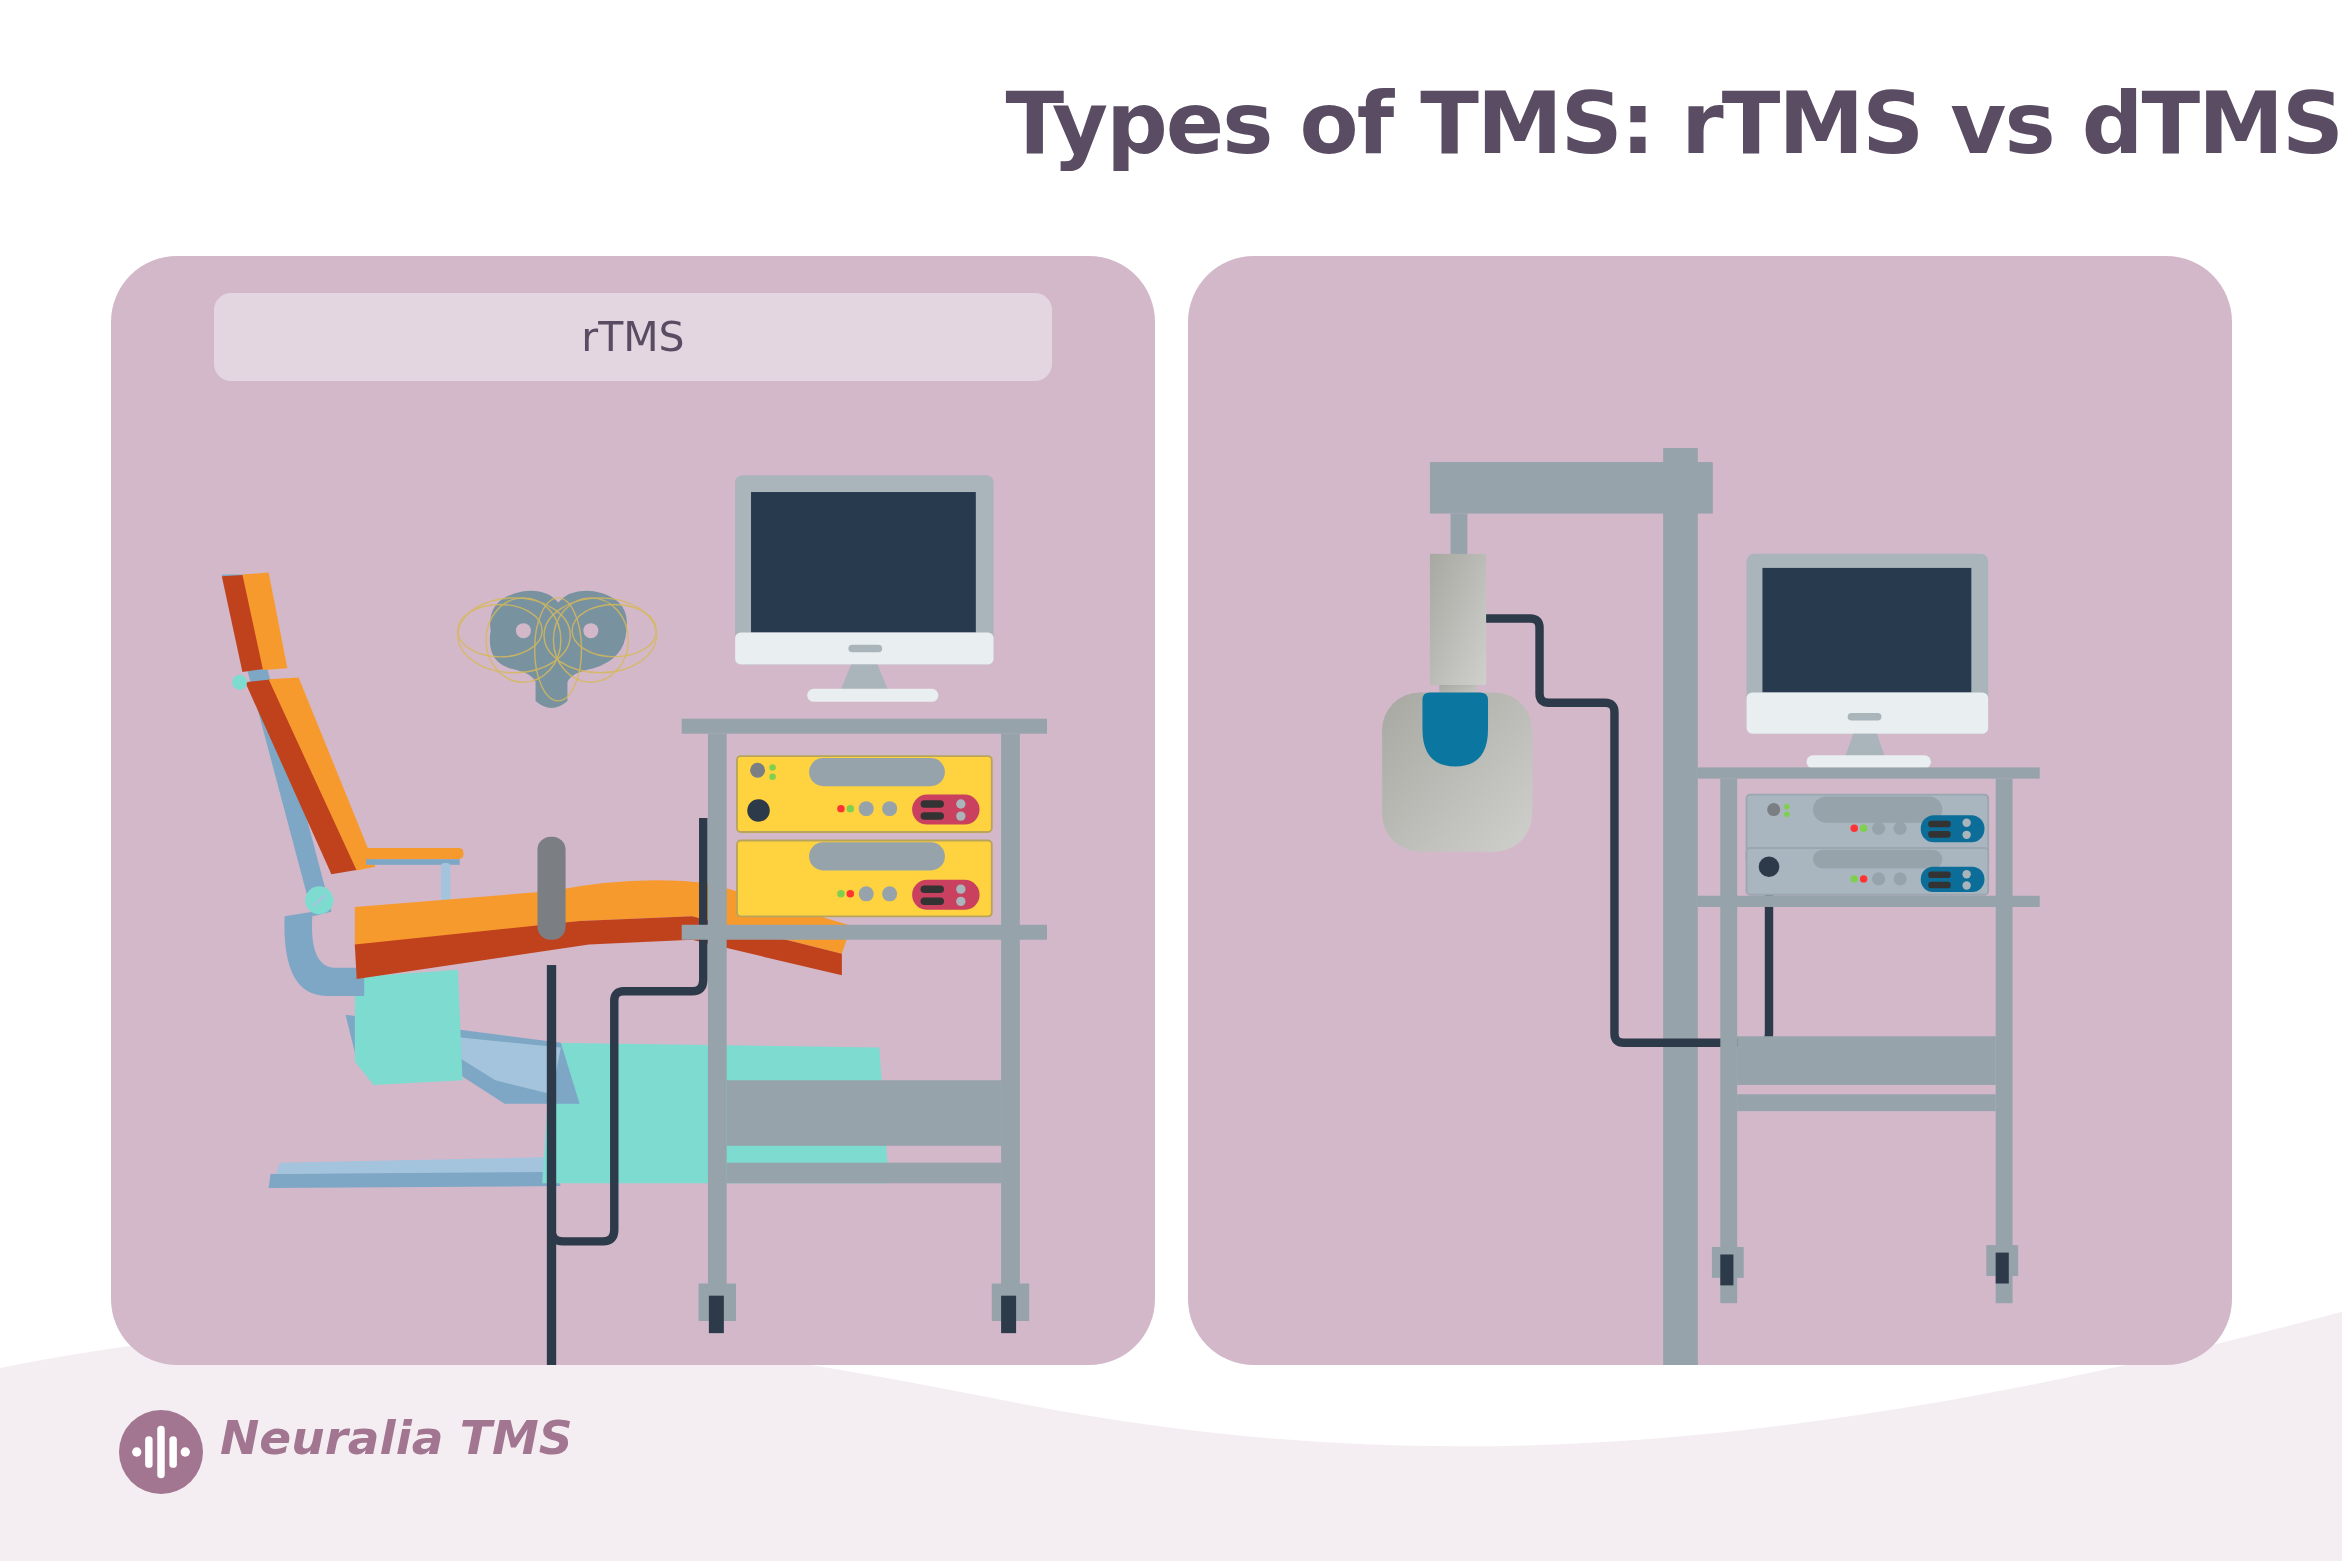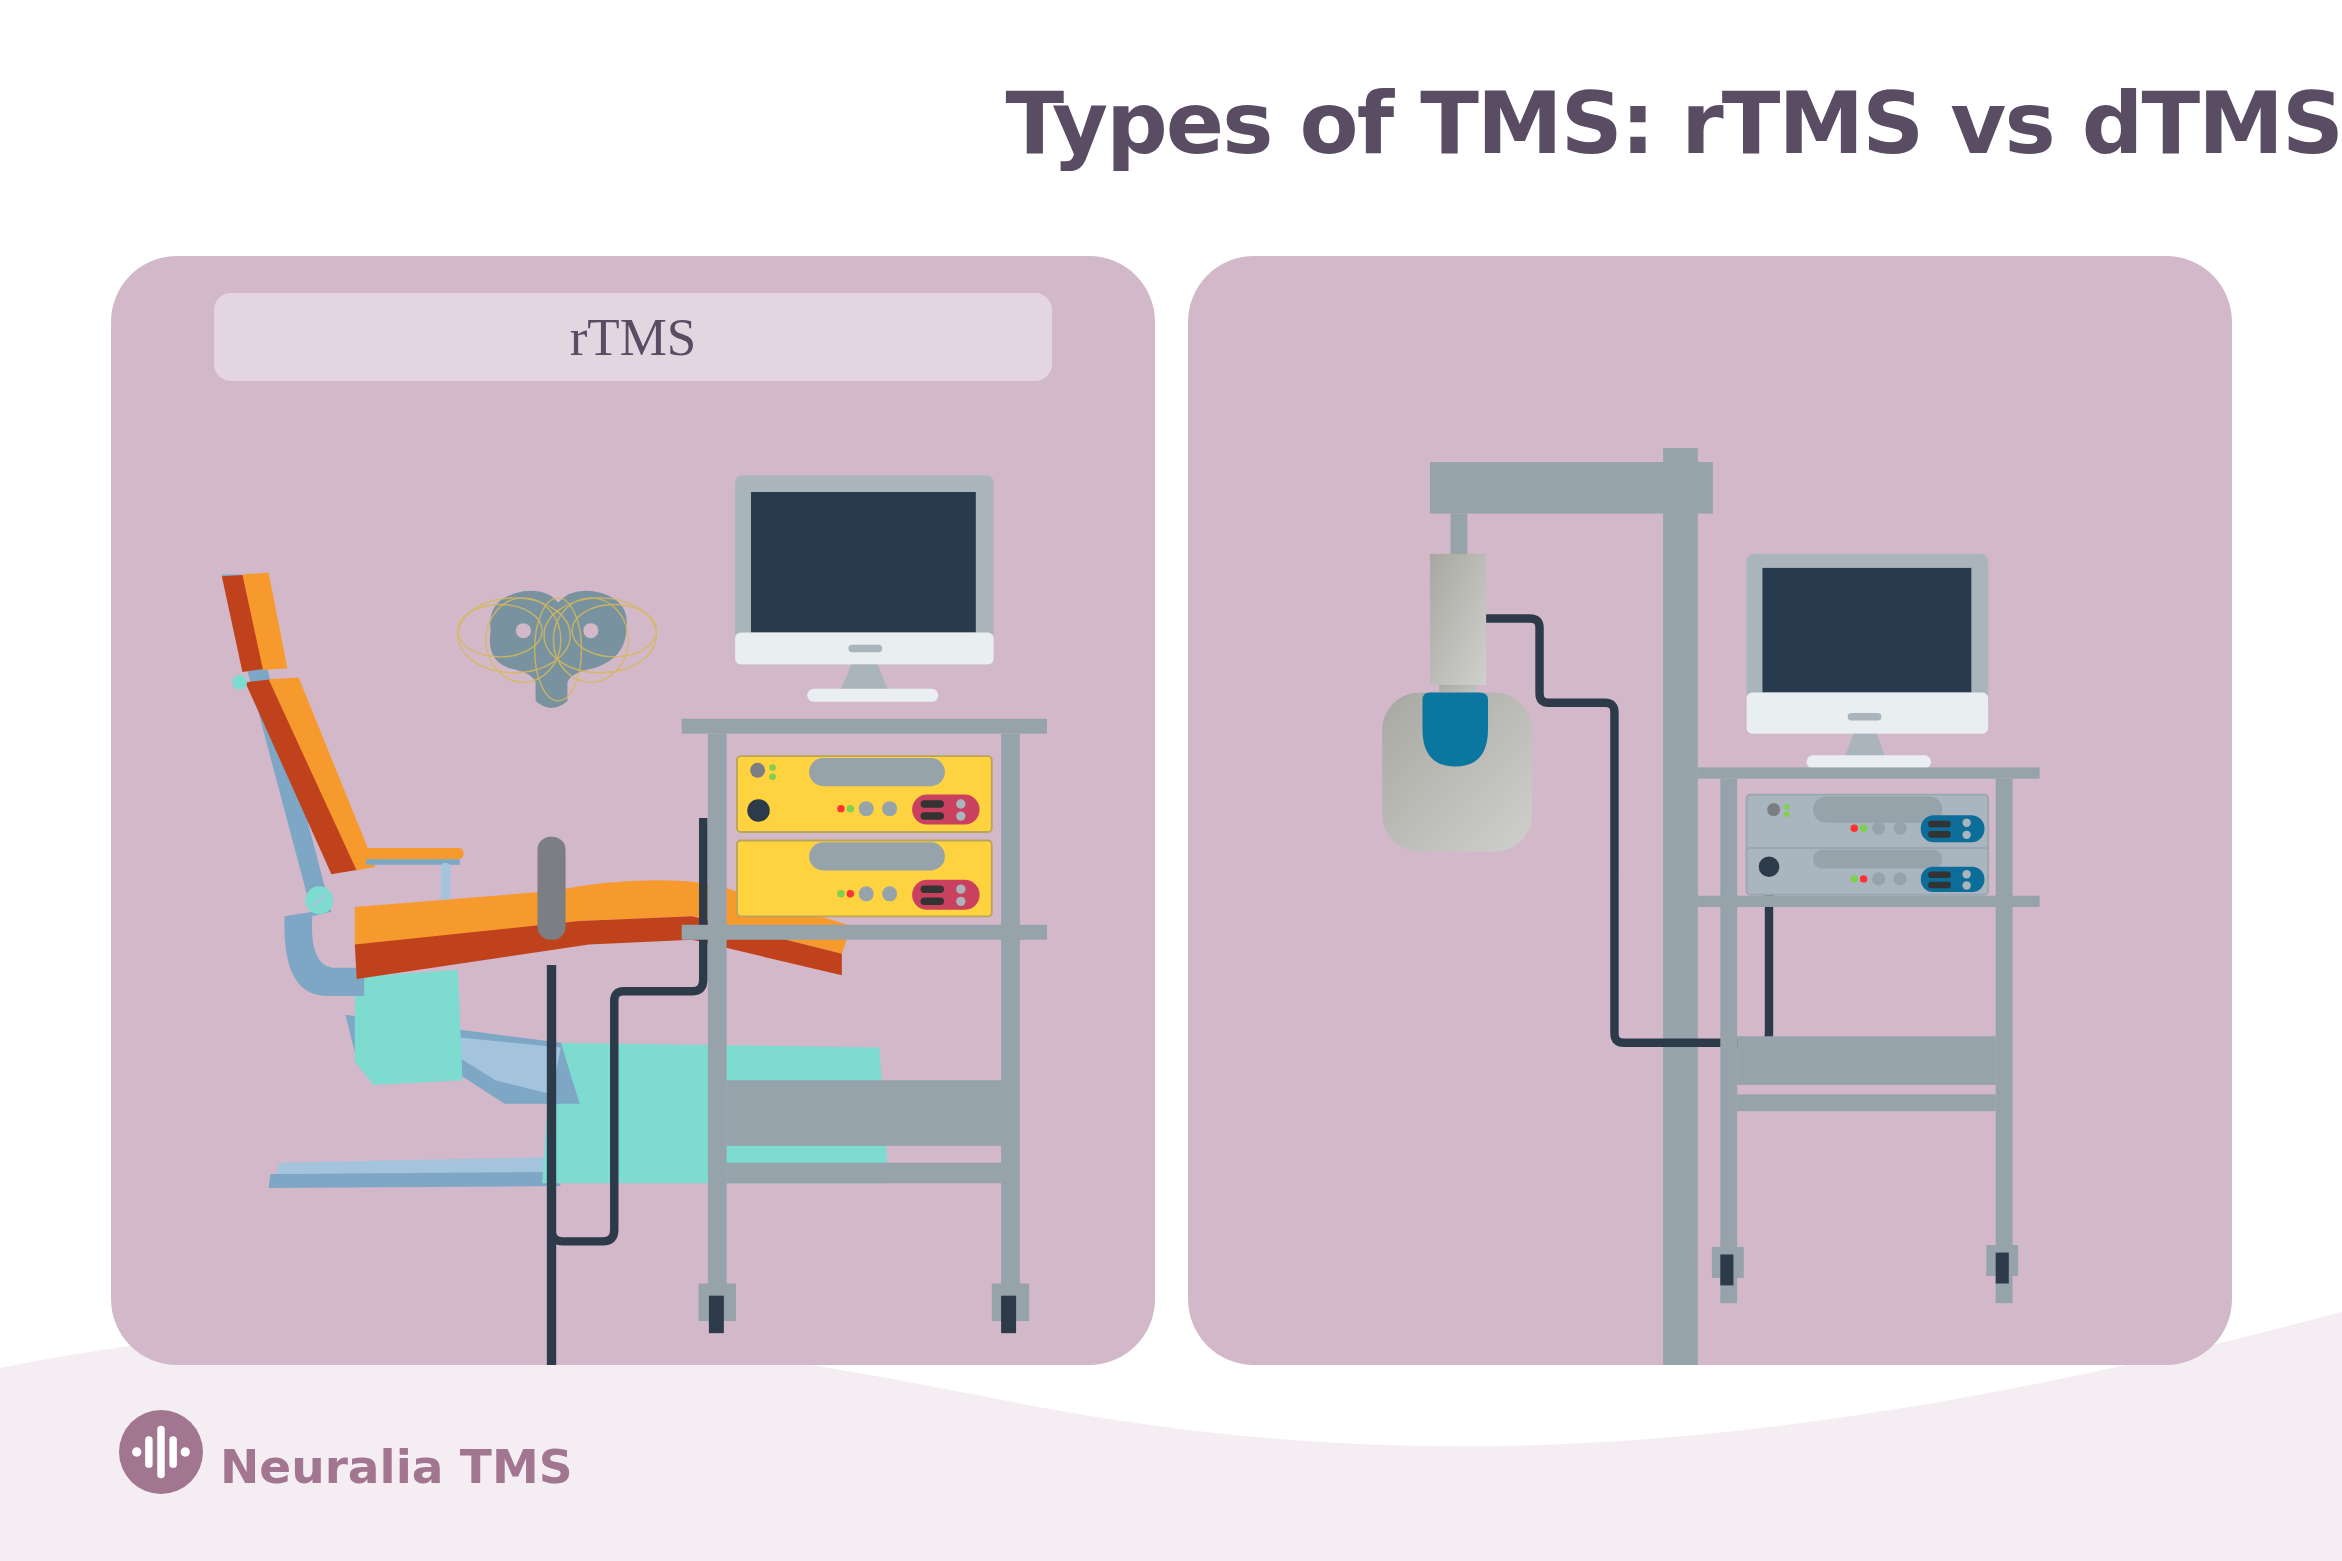--- a/index.html
+++ b/index.html
@@ -2,23 +2,23 @@
 <html style="font-size:15px"><head>
 <meta charset="utf-8">
 <style>
   html,body{margin:0;padding:0;}
   body{width:2342px;height:1562px;position:relative;overflow:hidden;background:#ffffff;font-family:"DejaVu Sans","Liberation Sans",sans-serif;}
   .bg-wave{position:absolute;left:0;top:0;width:2342px;height:1562px;}
   .title{position:absolute;left:0;top:73px;width:2342px;text-align:right;font-size:86px;font-weight:bold;color:#5a4d63;letter-spacing:-1.9px;}
   .panel{position:absolute;top:256px;width:1044px;height:1109px;background:#d3b8ca;border-radius:66px;overflow:hidden;}
   .panel.left{left:111px;}
   .panel.right{left:1188px;}
-  .panel-label{position:absolute;left:103px;top:37px;width:838px;height:88px;background:#e4d6e1;border-radius:17px;display:flex;align-items:center;justify-content:center;font-size:53px;color:#5a4d63;font-family:Liberation Serif, serif;}
+  .panel-label{position:absolute;left:103px;top:37px;width:838px;height:88px;background:#e4d6e1;border-radius:17px;display:flex;align-items:center;justify-content:center;font-size:41px;color:#5a4d63;}
   .illus{position:absolute;left:0;top:0;width:1044px;height:1109px;}
-  .logo{position:absolute;left:119px;top:1410px;display:flex;align-items:flex-end;}
+  .logo{position:absolute;left:119px;top:1410px;display:flex;align-items:flex-start;font-style:italic;}
   .logo-mark{width:84px;height:84px;}
   .logo-text{margin-left:17px;font-size:47px;font-weight:bold;color:#a27690;letter-spacing:0px;}
 </style>
 </head>
 <body>
 
 <svg class="bg-wave" viewBox="0 0 2500 1667" preserveAspectRatio="none">
   <path d="M0 1460 C 400 1380, 700 1420, 1100 1500 C 1500 1575, 1900 1560, 2500 1400 L 2500 1667 L 0 1667 Z" fill="#f4eef3"></path>
 </svg>
 

